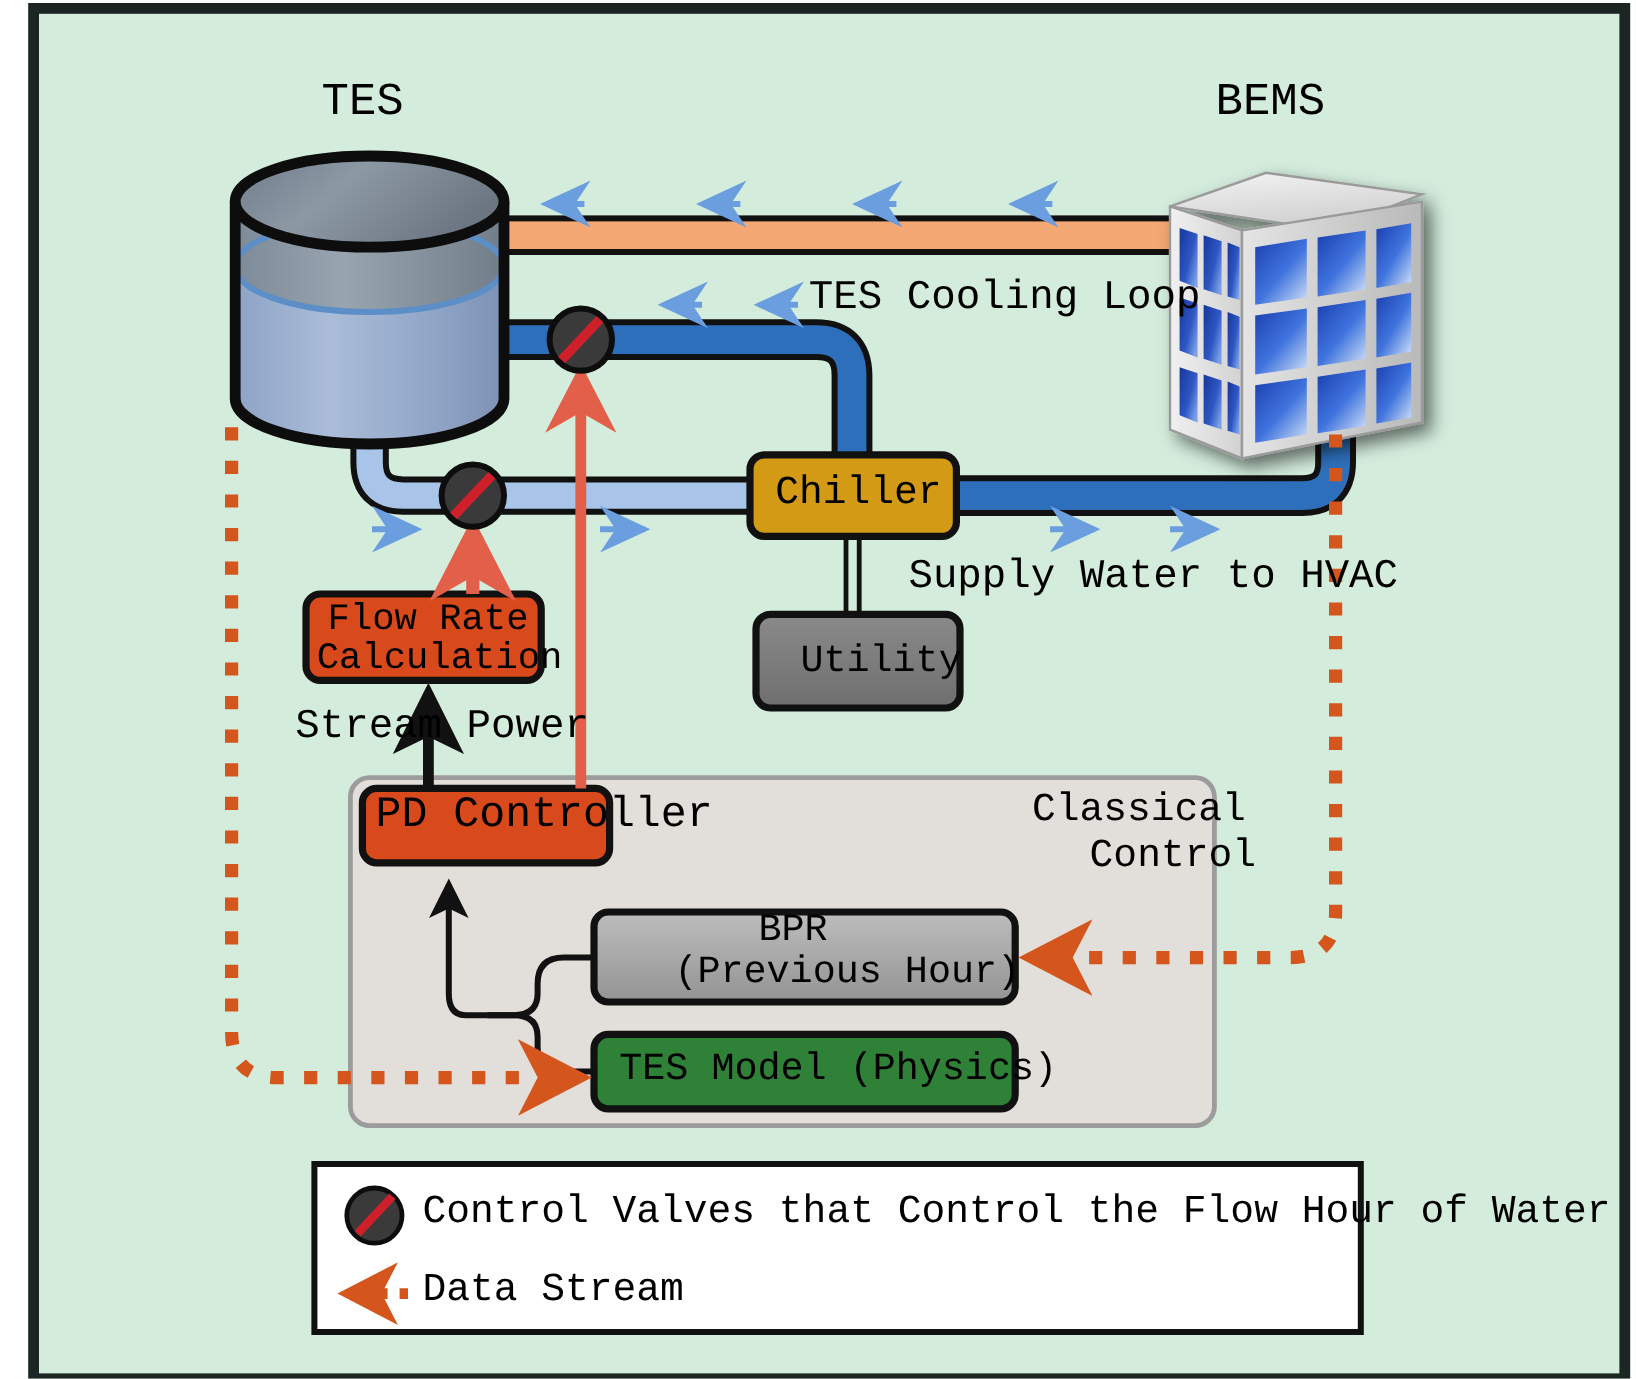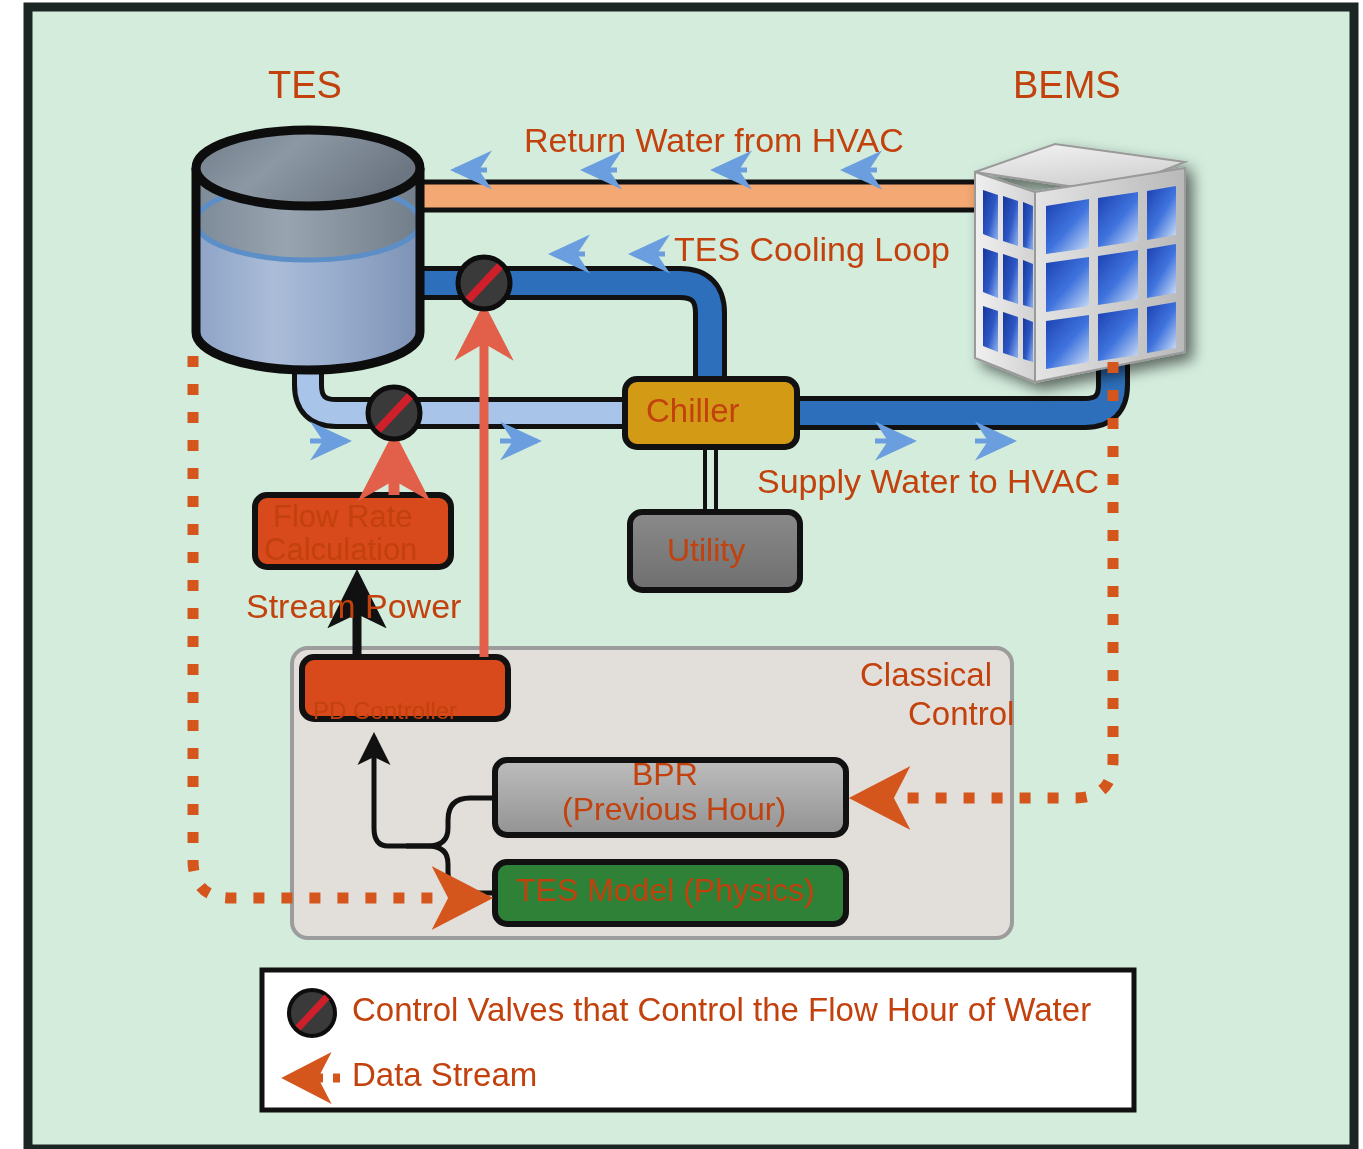--- a/index.html
+++ b/index.html
@@ -20,22 +20,22 @@
   }
   #canvas {
     position: absolute;
     left: 0;
     top: 0;
     width: 1363px;
     height: 1149px;
   }
   .dt {
     position: absolute;
-    color: #c2410c;
-    font-family: Liberation Sans, sans-serif;
+    color: #000000;
+    font-family: Liberation Mono, monospace;
     white-space: pre;
     line-height: 1.05;
   }
 </style>
 </head>
 <body>
 
 <div id="root">
   <svg id="canvas" viewBox="0 0 1363 1149">
     <defs>
@@ -261,36 +261,35 @@
       <g>
         <line x1="340" y1="1078" x2="292" y2="1078" stroke="#d4561d" stroke-width="9" stroke-dasharray="7 10" marker-end="url(#orangeArrow)"></line>
       </g>
     </g>
   </svg>
 
   <div class="dt" style="left:268px; top:66px; font-size:38px;">TES</div>
 
   <div class="dt" style="left:1013px; top:66px; font-size:38px;">BEMS</div>
 
-  <div class="dt" style="left:524px; top:123px; font-size:34px;">Return Water from HVAC</div>
 
   <div class="dt" style="left:674px; top:232px; font-size:34px;">TES Cooling Loop</div>
 
   <div class="dt" style="left:757px; top:464px; font-size:34px;">Supply Water to HVAC</div>
 
   <div class="dt" style="left:646px; top:394px; font-size:33px;">Chiller</div>
 
   <div class="dt" style="left:667px; top:534px; font-size:32px;">Utility</div>
 
   <div class="dt" style="left:273px; top:501px; font-size:31px;">Flow Rate</div>
   <div class="dt" style="left:264px; top:534px; font-size:31px;">Calculation</div>
 
   <div class="dt" style="left:246px; top:589px; font-size:34px;">Stream Power</div>
 
-  <div class="dt" style="left:313px; top:698px; font-size:24px;">PD Controller</div>
+  <div class="dt" style="left:313px; top:660px; font-size:36px;">PD Controller</div>
 
   <div class="dt" style="left:860px; top:658px; font-size:33px;">Classical</div>
   <div class="dt" style="left:881px; top:697px; font-size:33px;margin-left:27px;">Control</div>
 
   <div class="dt" style="left:632px; top:758px; font-size:32px;">BPR</div>
   <div class="dt" style="left:562px; top:793px; font-size:32px;">(Previous Hour)</div>
 
   <div class="dt" style="left:516px; top:874px; font-size:32px;">TES Model (Physics)</div>
 
   <div class="dt" style="left:352px; top:993px; font-size:33px;">Control Valves that Control the Flow Hour of Water</div>

